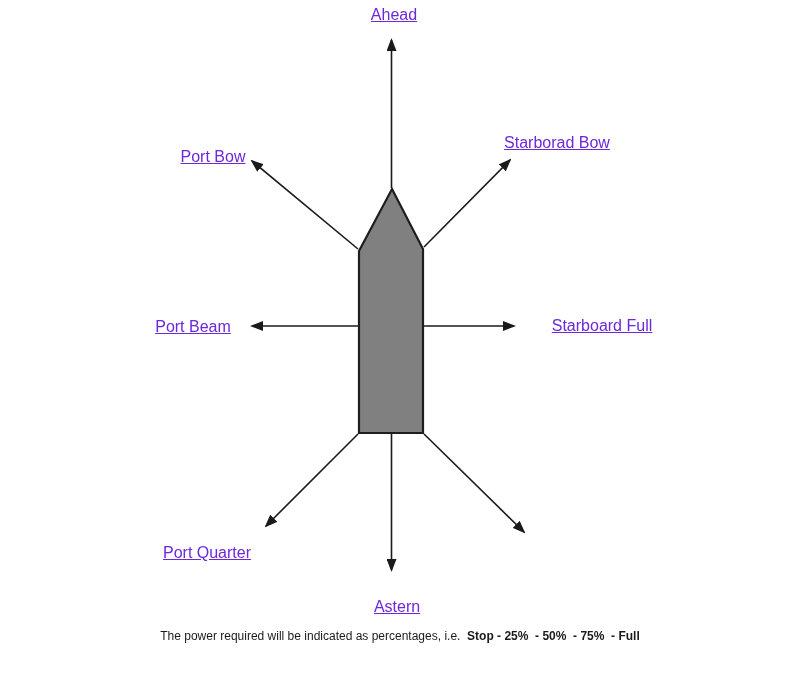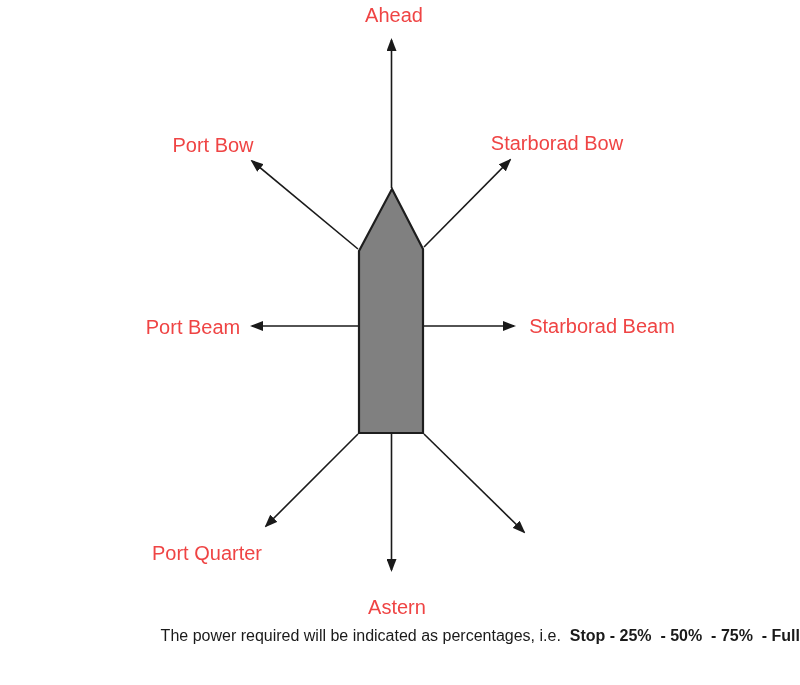--- a/index.html
+++ b/index.html
@@ -26,41 +26,42 @@
     stroke-width: 1.6;
     fill: none;
   }
   .diagram-svg polygon {
     stroke-width: 2.2;
     stroke-linejoin: miter;
   }
   .dir-label {
     position: absolute;
     transform: translate(-50%, -50%);
-    font-size: 20px;
+    font-size: 16px;
     line-height: 20px;
-    color: #ef4444;
+    color: #6d28d9;
     white-space: nowrap;
+    text-decoration: underline;
   }
   .lbl-ahead            { left: 394px; top: 15px;  }
-  .lbl-port-bow         { left: 213px; top: 145px; }
+  .lbl-port-bow         { left: 213px; top: 157px; }
   .lbl-starboard-bow    { left: 557px; top: 143px; }
   .lbl-port-beam        { left: 193px; top: 327px; }
   .lbl-starboard-beam   { left: 602px; top: 326px; }
   .lbl-port-quarter     { left: 207px; top: 553px; text-align: right; }
   .lbl-starboard-quarter{ left: 598px; top: 553px; }
   .lbl-astern           { left: 397px; top: 595px; margin-top: 12px; }
   .caption {
     position: absolute;
     left: 0;
     right: 0;
     top: 636px;
     transform: translateY(-50%);
-    text-align: right;
-    font-size: 16px;
+    text-align: center;
+    font-size: 12px;
     line-height: 22px;
     color: #1a1a1a;
     white-space: pre-wrap;
   }
   .caption .bold-part {
     font-weight: 700;
   }
 </style>
 </head>
 <body>
@@ -94,21 +95,21 @@
   </svg>
 
   <div class="dir-label lbl-ahead">Ahead</div>
 
   <div class="dir-label lbl-port-bow">Port Bow</div>
 
   <div class="dir-label lbl-starboard-bow">Starborad Bow</div>
 
   <div class="dir-label lbl-port-beam">Port Beam</div>
 
-  <div class="dir-label lbl-starboard-beam">Starborad Beam</div>
+  <div class="dir-label lbl-starboard-beam">Starboard Full</div>
 
   <div class="dir-label lbl-port-quarter">Port Quarter</div>
 
 
   <div class="dir-label lbl-astern">Astern</div>
 
   <div class="caption"><span>The power required will be indicated as percentages, i.e.  </span><span class="bold-part">Stop - 25%  - 50%  - 75%  - Full</span></div>
 
 </div>
 

